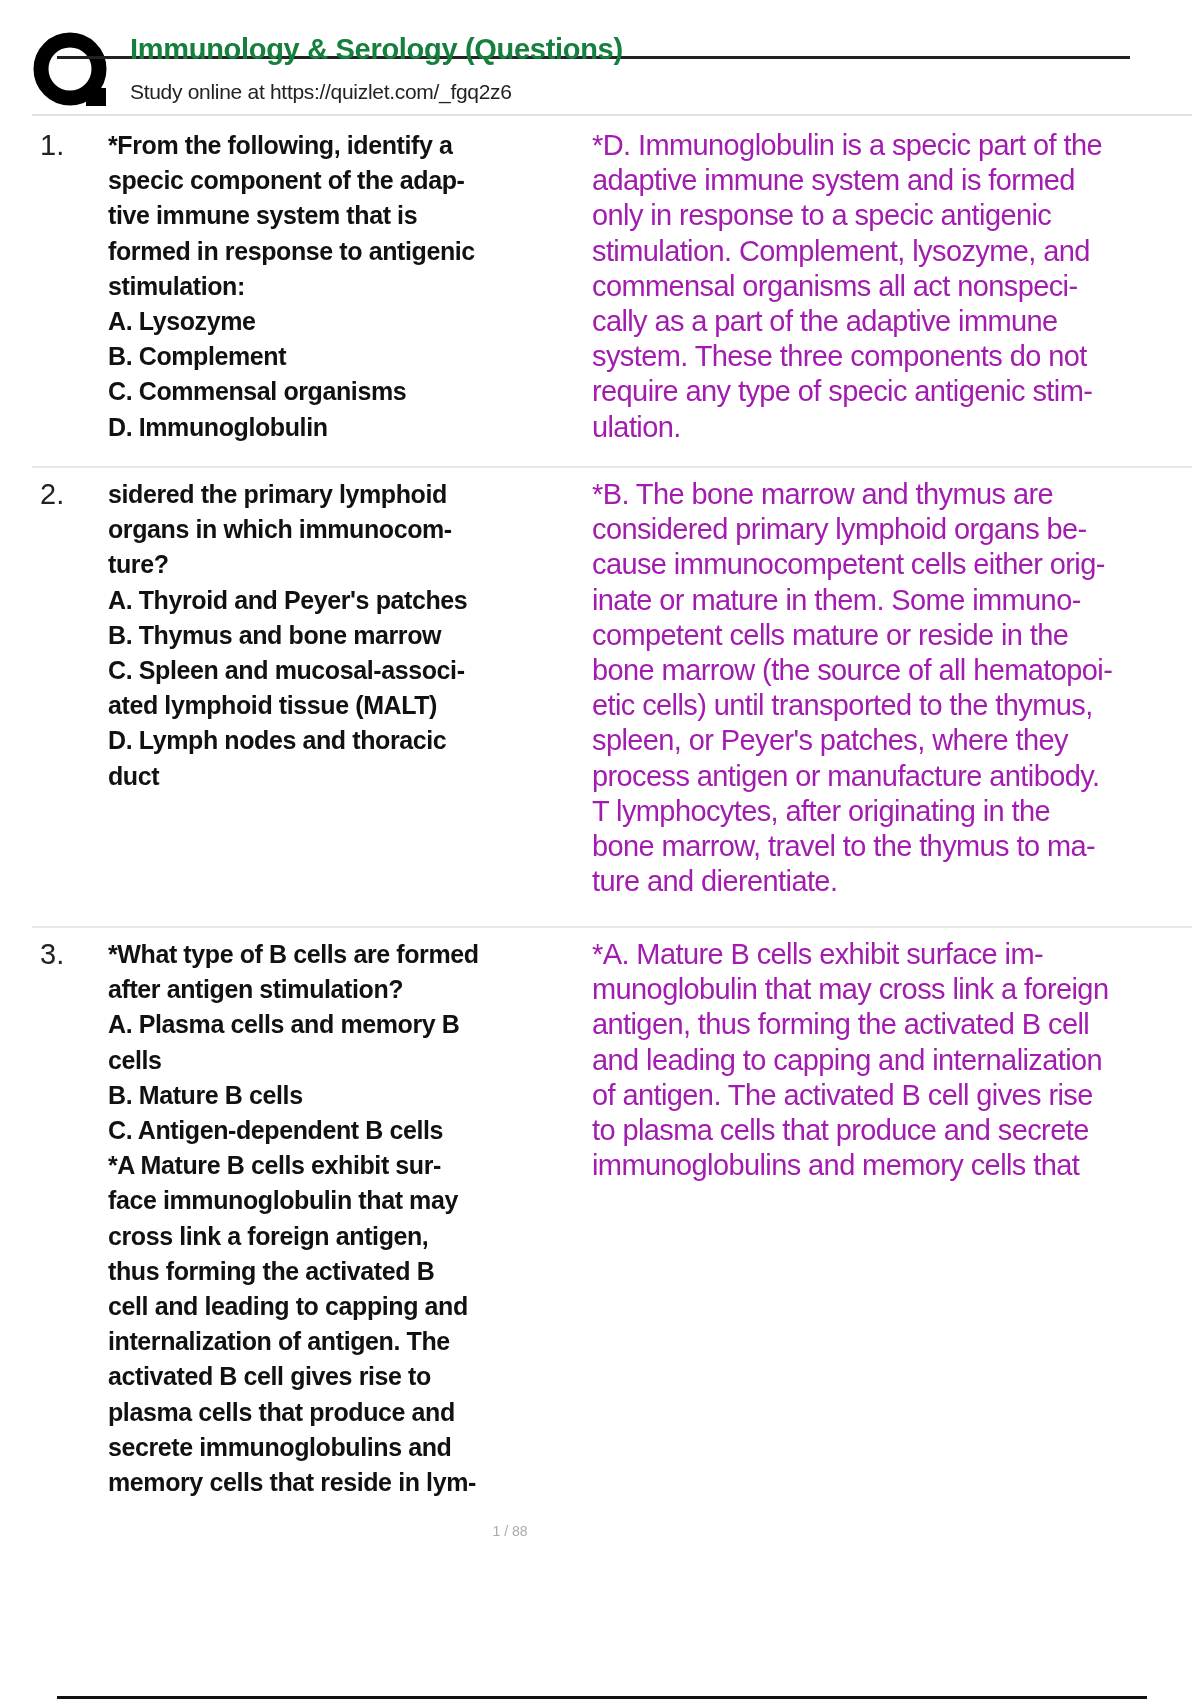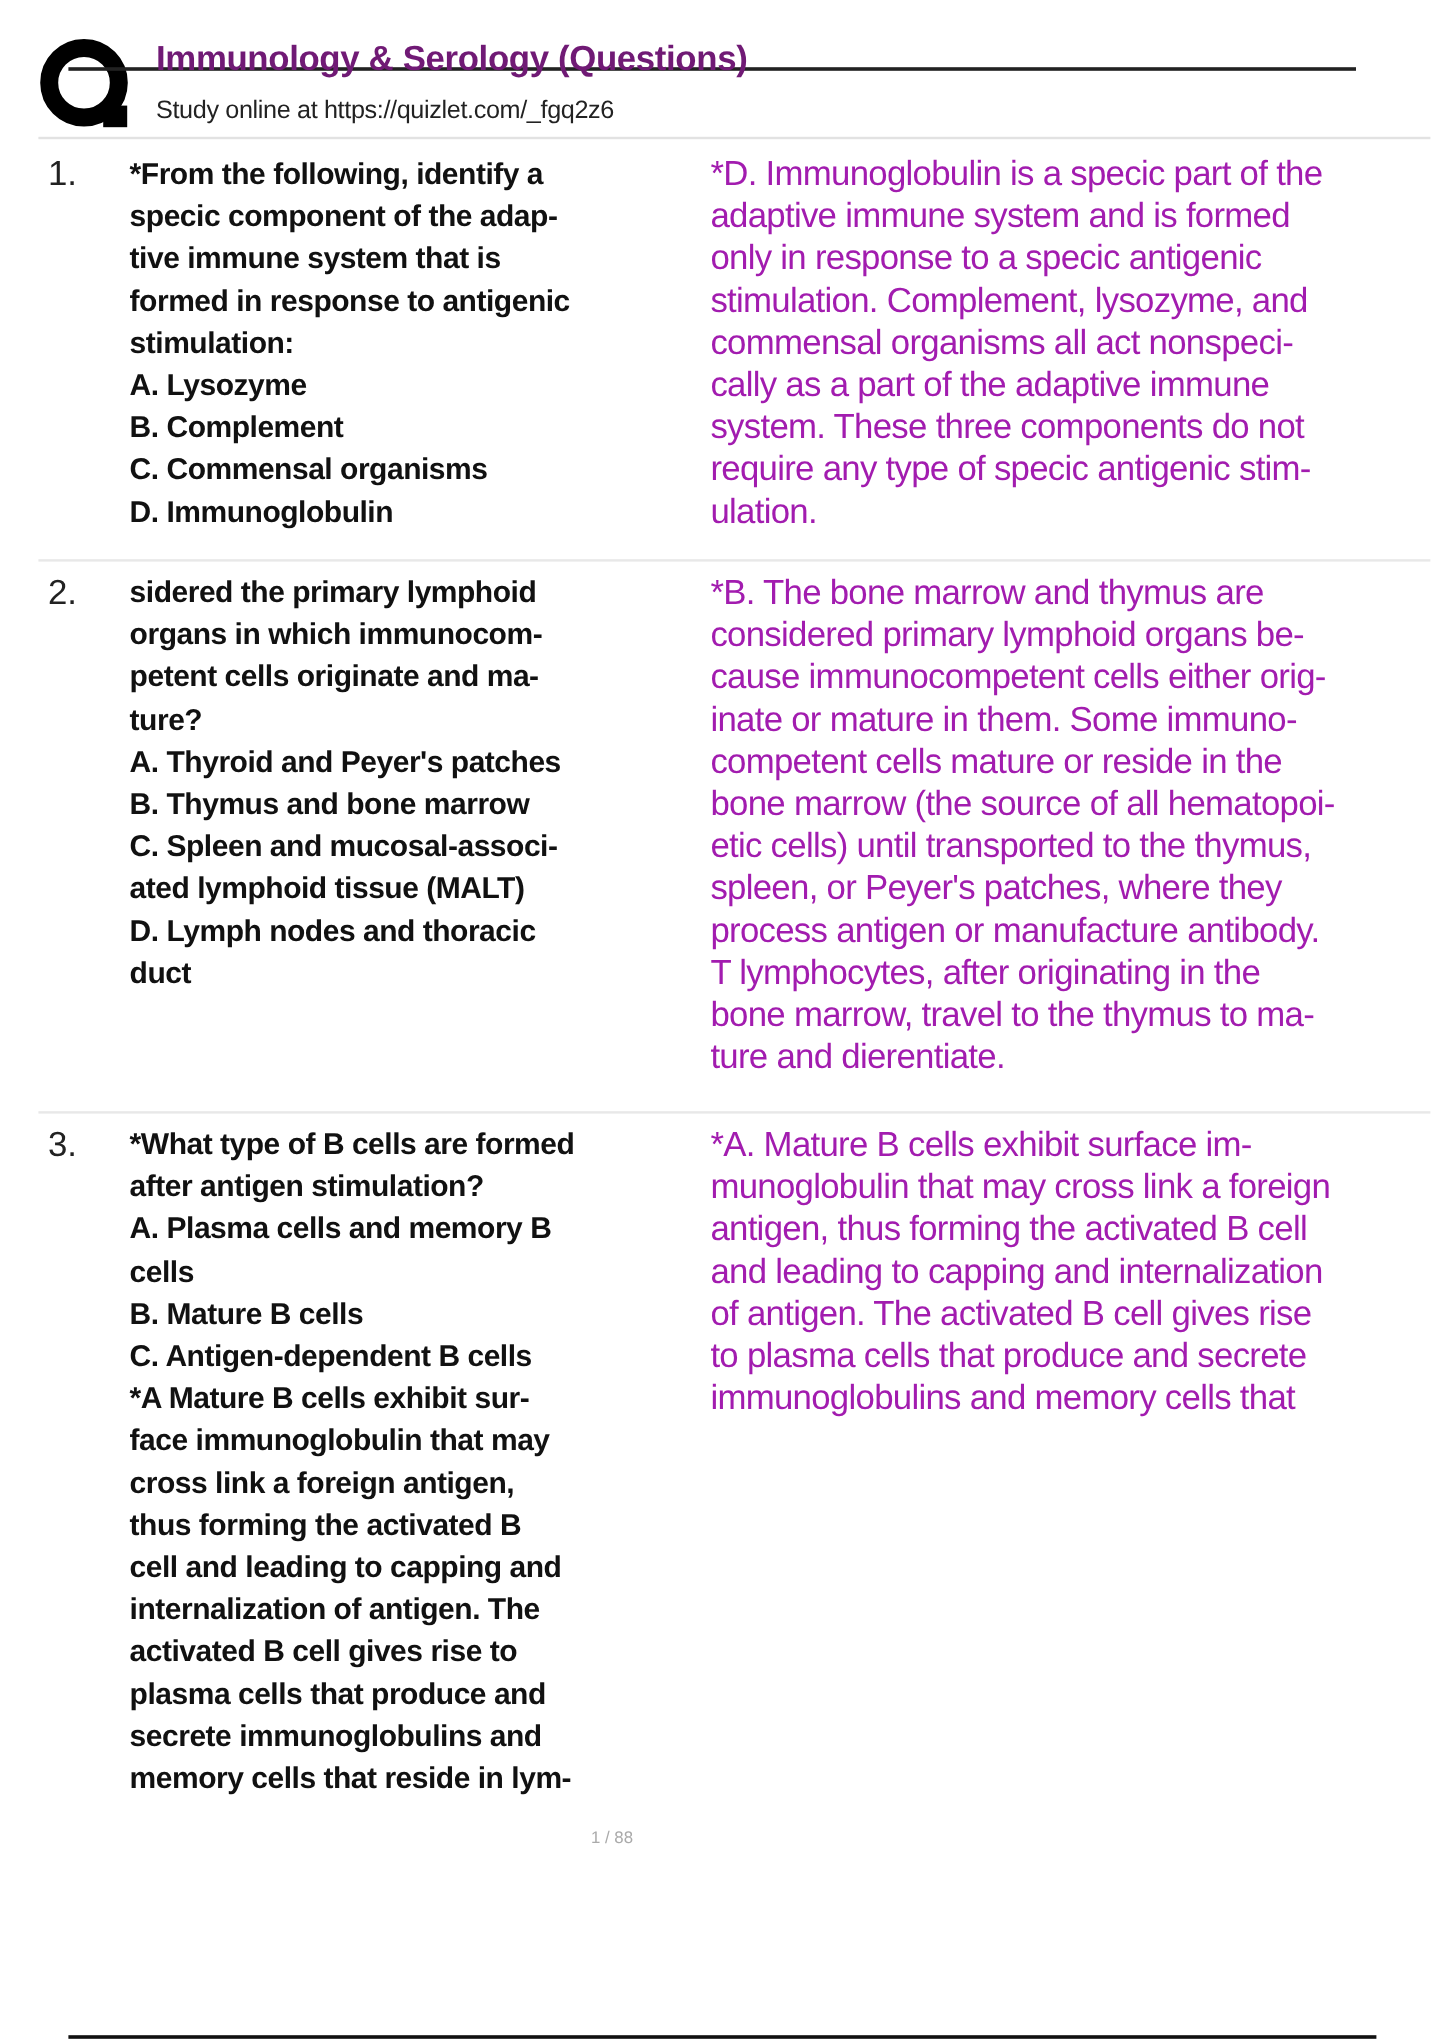--- a/index.html
+++ b/index.html
@@ -1,21 +1,21 @@
 <!DOCTYPE html>
 <html><head>
 <meta charset="utf-8">
 <style>
   html, body { margin: 0; padding: 0; background: #ffffff; }
   body { width: 1200px; height: 1700px; position: relative; overflow: hidden;
          font-family: "Liberation Sans", sans-serif; color: #111; }
   .logo { position: absolute; left: 32px; top: 32px; width: 78px; height: 78px; }
   .title-rule { position: absolute; left: 57px; top: 56px; width: 1073px; height: 3px; background: #222; }
   .title { position: absolute; left: 130px; top: 33px; font-size: 29px; font-weight: bold;
-           letter-spacing: -0.3px; color: #701a75; white-space: nowrap; }
+           letter-spacing: -0.3px; color: #15803d; white-space: nowrap; }
   .subtitle { position: absolute; left: 130px; top: 80px; font-size: 21px; color: #222;
               letter-spacing: -0.3px; white-space: nowrap; }
   .header-sep { position: absolute; left: 32px; top: 114px; width: 1160px; height: 2px; background: #e2e2e2; }
   .row { position: absolute; left: 0; width: 1200px; }
   .row-sep { position: absolute; left: 32px; width: 1160px; height: 2px; background: #e8e8e8; }
   .num { position: absolute; left: 40px; top: 0; font-size: 29px; color: #222; line-height: 35px; }
   .q { position: absolute; left: 108px; top: 0; width: 480px; font-size: 25px; font-weight: bold;
        line-height: 35.2px; letter-spacing: -0.4px; }
   .a { position: absolute; left: 592px; top: 0; width: 600px; font-size: 29px; line-height: 35.2px;
        letter-spacing: -0.6px; color: #a21caf; }
@@ -61,21 +61,20 @@
     <span class="line">ulation.</span>
   </div>
 </div>
 <div class="row-sep" style="top:466px;"></div>
 
 <div class="row" style="top:477px;">
   <div class="num">2.</div>
   <div class="q">
     <span class="line">sidered the primary lymphoid</span>
     <span class="line">organs in which immunocom-</span>
-    <span class="line">petent cells originate and ma-</span>
     <span class="line">ture?</span>
     <span class="line">A. Thyroid and Peyer's patches</span>
     <span class="line">B. Thymus and bone marrow</span>
     <span class="line">C. Spleen and mucosal-associ-</span>
     <span class="line">ated lymphoid tissue (MALT)</span>
     <span class="line">D. Lymph nodes and thoracic</span>
     <span class="line">duct</span>
   </div>
   <div class="a">
     <span class="line">*B. The bone marrow and thymus are</span>

